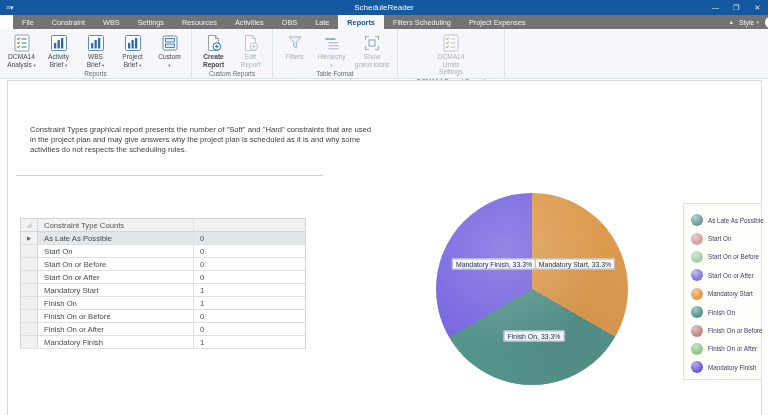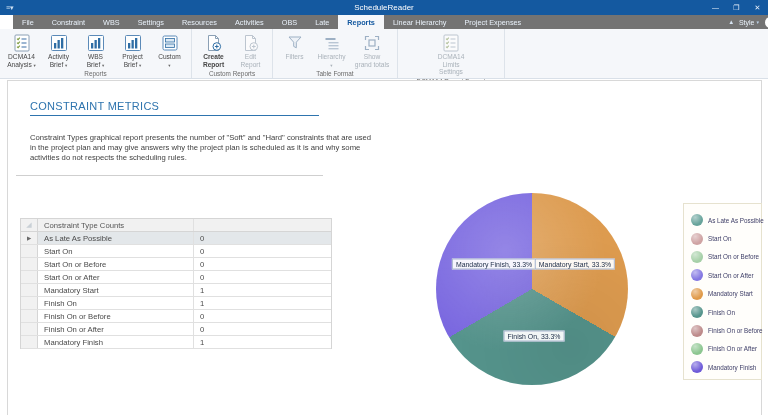--- a/index.html
+++ b/index.html
@@ -54,26 +54,26 @@
   .page {
     position:absolute; left:7px; top:80px; width:755px; height:335px;
     background:#fff; border:1px solid #d8d8d8; border-bottom:none;
   }
   .report-title {
     position:absolute; left:22px; top:19px; width:289px;
     color:#2e74ae; font-size:11px; letter-spacing:0.3px;
     padding-bottom:3px; border-bottom:1px solid #2e74ae;
   }
   .report-desc {
-    position:absolute; left:22px; top:52px; width:342px;
+    position:absolute; left:22px; top:44px; width:342px;
     font-size:7.7px; color:#3f3f3f; line-height:1.33;
   }
   .divider { position:absolute; left:8px; top:94px; width:307px; height:1px; background:#cfcfcf; }
   
-  .grid { position:absolute; left:12px; top:137px; width:312px; border:1px solid #d5d5d5; border-bottom:none; font-size:7.7px; }
+  .grid { position:absolute; left:12px; top:137px; width:286px; border:1px solid #d5d5d5; border-bottom:none; font-size:7.7px; }
   .grow { display:flex; height:13px; border-bottom:1px solid #e0e0e0; background:#fff; }
   .grow.head { background:#f1f1f1; border-bottom:1px solid #d5d5d5; }
   .grow.sel { background:#e3e7ea; }
   .gc-rowhead {
     width:17px; background:#f1f1f1; border-right:1px solid #d5d5d5;
     display:flex; align-items:center; justify-content:center;
     color:#6a6a6a; font-size:5.5px; flex:none;
   }
   .grow.head .gc-rowhead { color:#c9d0d6; font-size:7px; }
   .gc-name { width:156px; padding:0 0 0 6px; display:flex; align-items:center; color:#4a4a4a; border-right:1px solid #e0e0e0; flex:none; }
@@ -124,21 +124,21 @@
 <div class="tabbar">
   <span class="tab">File</span>
   <span class="tab">Constraint</span>
   <span class="tab">WBS</span>
   <span class="tab">Settings</span>
   <span class="tab">Resources</span>
   <span class="tab">Activities</span>
   <span class="tab">OBS</span>
   <span class="tab">Late</span>
   <span class="tab active">Reports</span>
-  <span class="tab">Linear Hierarchy</span>
+  <span class="tab">Filters Scheduling</span>
   <span class="tab">Project Expenses</span>
   <div class="tabbar-right">
     <span class="collapse-btn">▴</span>
     <span class="style-btn">
       <span>Style</span>
       <span class="caret">▾</span>
     </span>
     <span class="help-btn">?</span>
   </div>
 </div>
@@ -281,21 +281,20 @@
         <span class="rlabel"><span>DCMA14</span><br><span>Limits Settings</span></span>
       </div>
     </div>
     <div class="rgroup-label">DCMA14 Report Format</div>
   </div>
 
 </div>
 
 <div class="page">
 
-  <div class="report-title">CONSTRAINT METRICS</div>
   <div class="report-desc">Constraint Types graphical report presents the number of "Soft" and "Hard" constraints that are used in the project plan and may give answers why the project plan is scheduled as it is and why some activities do not respects the scheduling rules.</div>
   <div class="divider"></div>
 
   <div class="grid">
     <div class="grow head">
       <div class="gc-rowhead">◢</div>
       <div class="gc-name">Constraint Type Counts</div>
       <div class="gc-val"></div>
     </div>
     <div class="grow sel">

